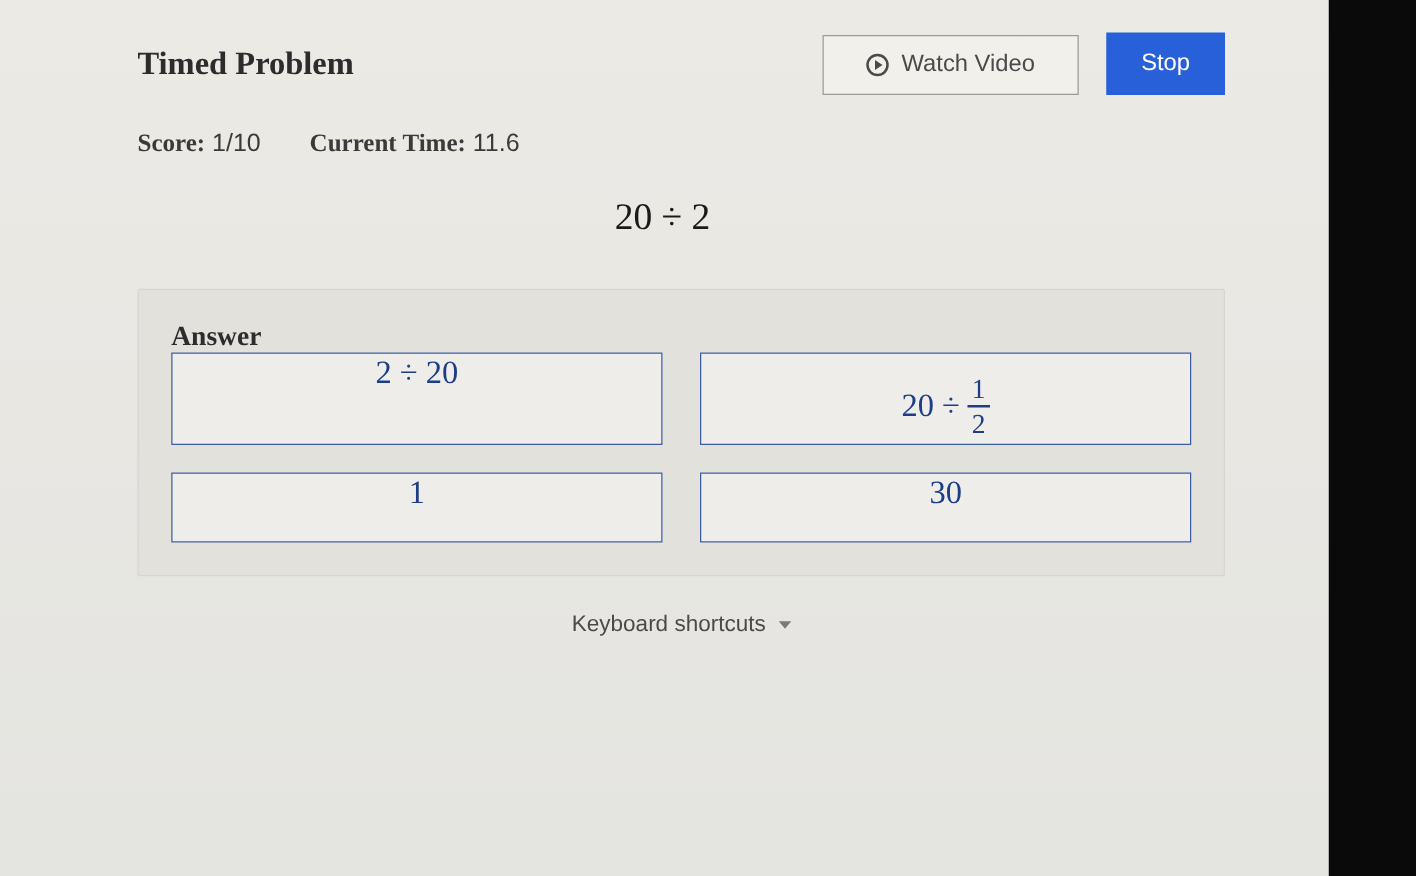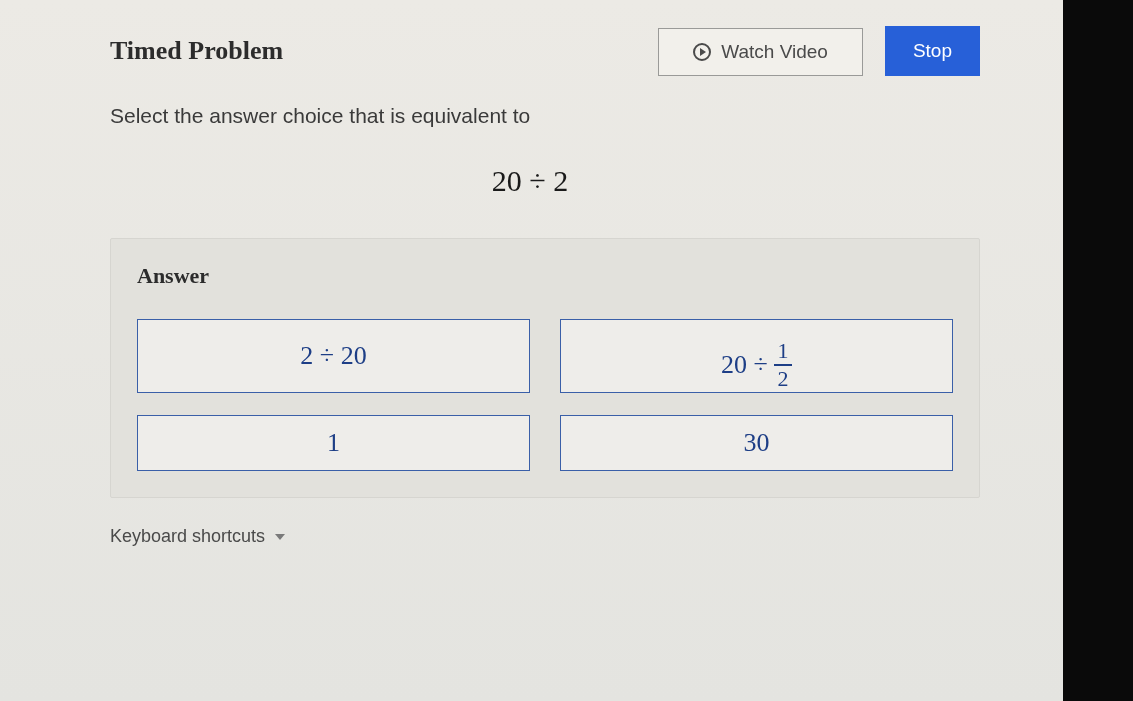--- a/index.html
+++ b/index.html
@@ -108,33 +108,32 @@
     background: #e2e1dc;
     border: 1px solid #d6d5d0;
     padding: 24px 26px 26px 26px;
     border-radius: 2px;
   }
   .answer-label {
     font-size: 22px;
     font-weight: 700;
     color: #2c2c2c;
     font-family: Georgia, 'Times New Roman', serif;
-    margin-bottom: 30px;
   }
   .answer-grid {
     display: grid;
     grid-template-columns: 1fr 1fr;
     gap: 22px 30px;
   }
   .choice {
     background: #eeedea;
     border: 1.5px solid #3a5fa8;
     height: 74px;
     display: flex;
-    align-items: center;
+    align-items: flex-start;
     justify-content: center;
     font-size: 26px;
     color: #1d3e86;
     font-family: 'Times New Roman', Georgia, serif;
     cursor: pointer;
   }
   .choice.short { height: 56px; }
   .frac {
     display: inline-flex;
     flex-direction: column;
@@ -149,20 +148,21 @@
   .frac .den { padding-top: 2px; }
   .choice-inner { display:flex; align-items:center;margin-top:17px; }
   .kbd-row {
     margin-top: 28px;
     font-size: 18px;
     color: #4a4a4a;
     display: flex;
     align-items: center;
     gap: 8px;
     cursor: pointer;
+    justify-content: center;
   }
   .chev {
     width: 0; height: 0;
     border-left: 5px solid transparent;
     border-right: 5px solid transparent;
     border-top: 6px solid #7a7a7a;
     margin-left: 2px;
   }
 </style>
 </head>
@@ -180,22 +180,28 @@
             <span class="play-triangle"></span>
           </span>
           <span>Watch Video</span>
         </button>
         <button class="stop-btn">
           <span>Stop</span>
         </button>
       </div>
     </div>
 
-
-    <div class="prompt">Select the answer choice that is equivalent to</div>
+    <div class="stats-row">
+      <span class="lbl">Score:</span>
+      <span>1/10</span>
+      <span class="gap"></span>
+      <span class="lbl">Current Time:</span>
+      <span>11.6</span>
+    </div>
+
 
     <div class="expression">20 ÷ 2</div>
 
     <div class="answer-block">
       <div class="answer-label">Answer</div>
       <div class="answer-grid">
 
         <div class="choice">
           <span>2 ÷ 20</span>
         </div>

